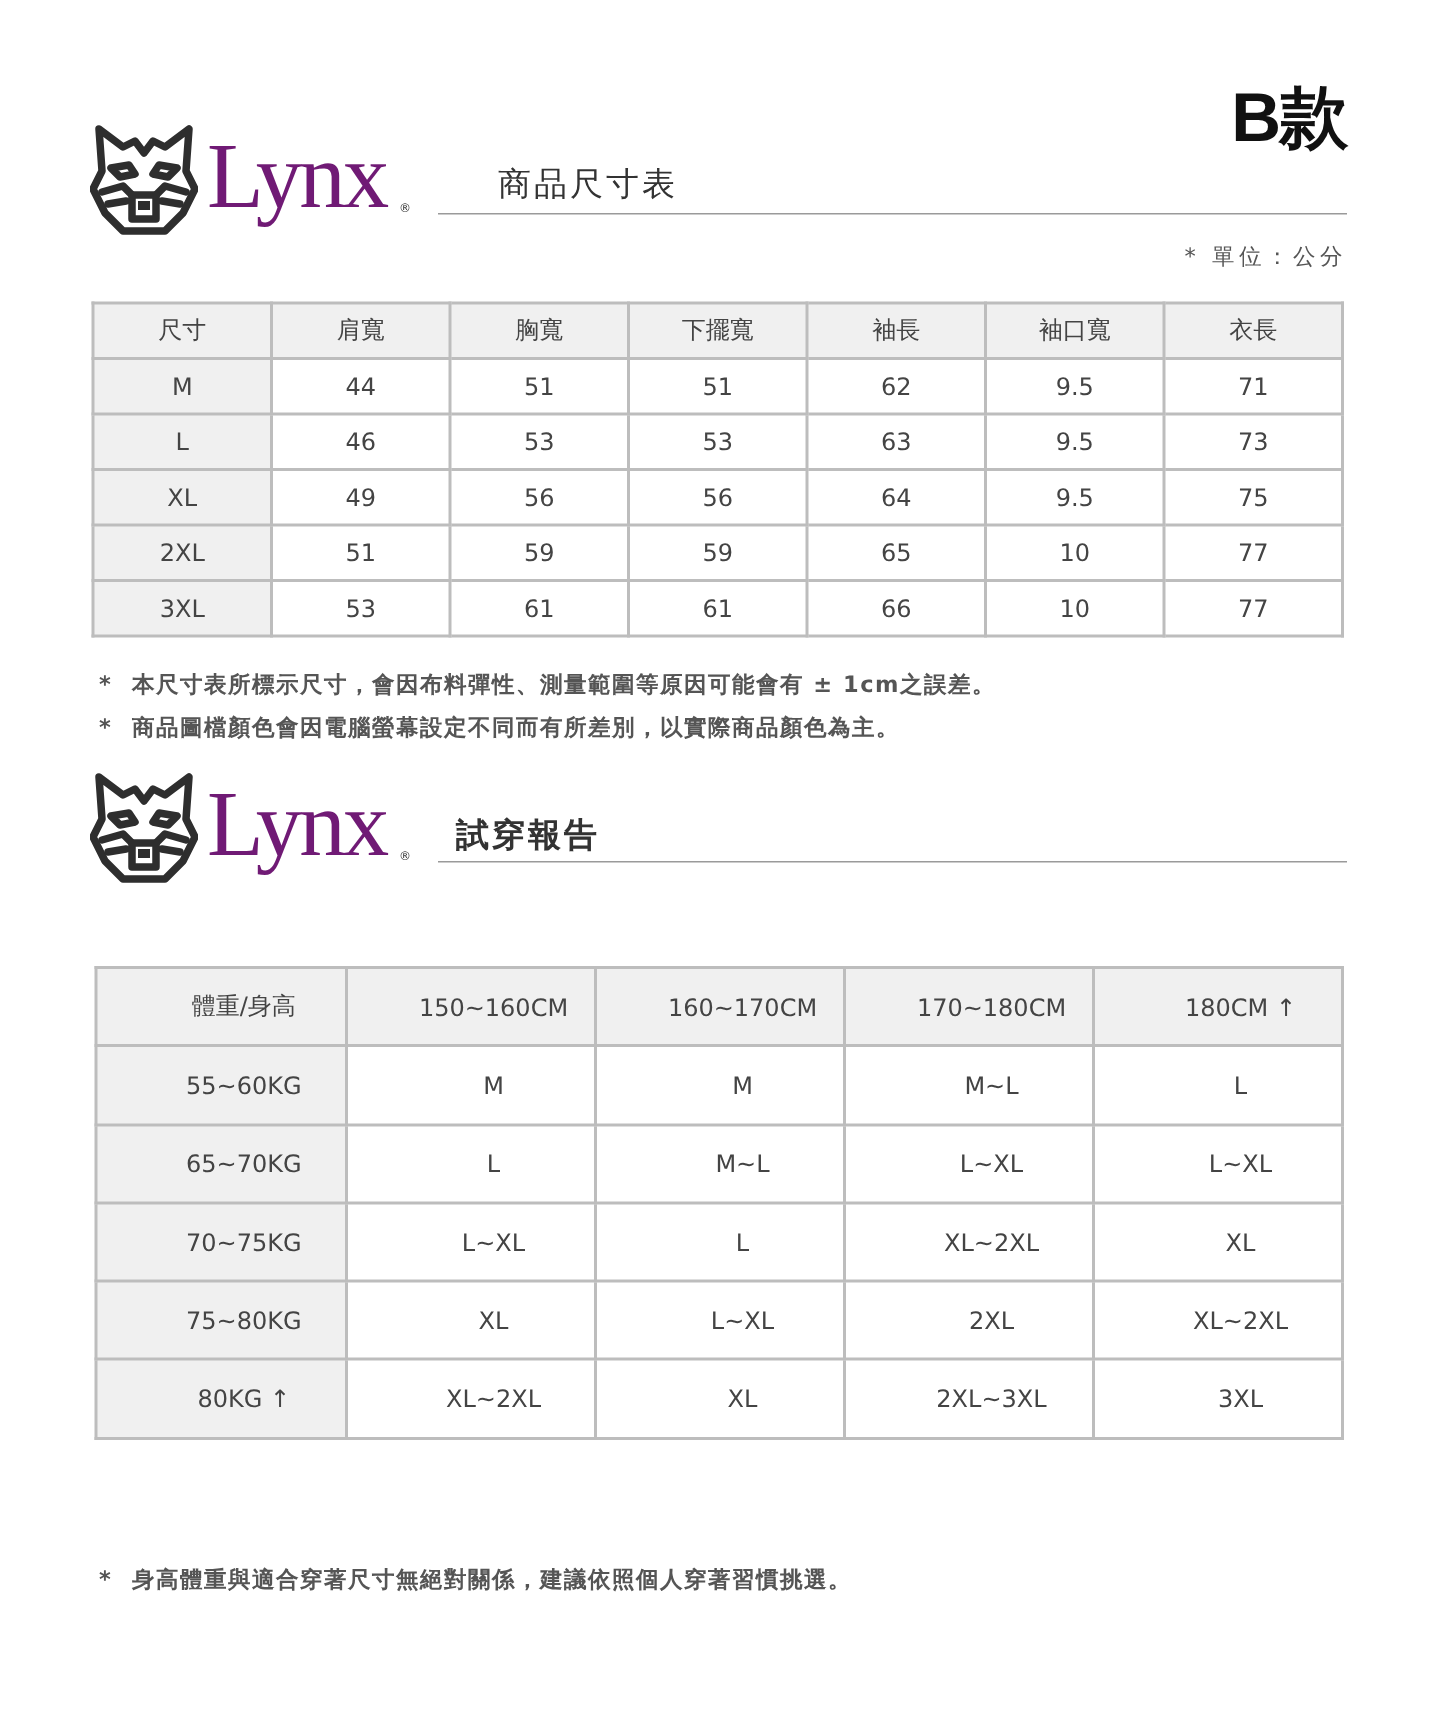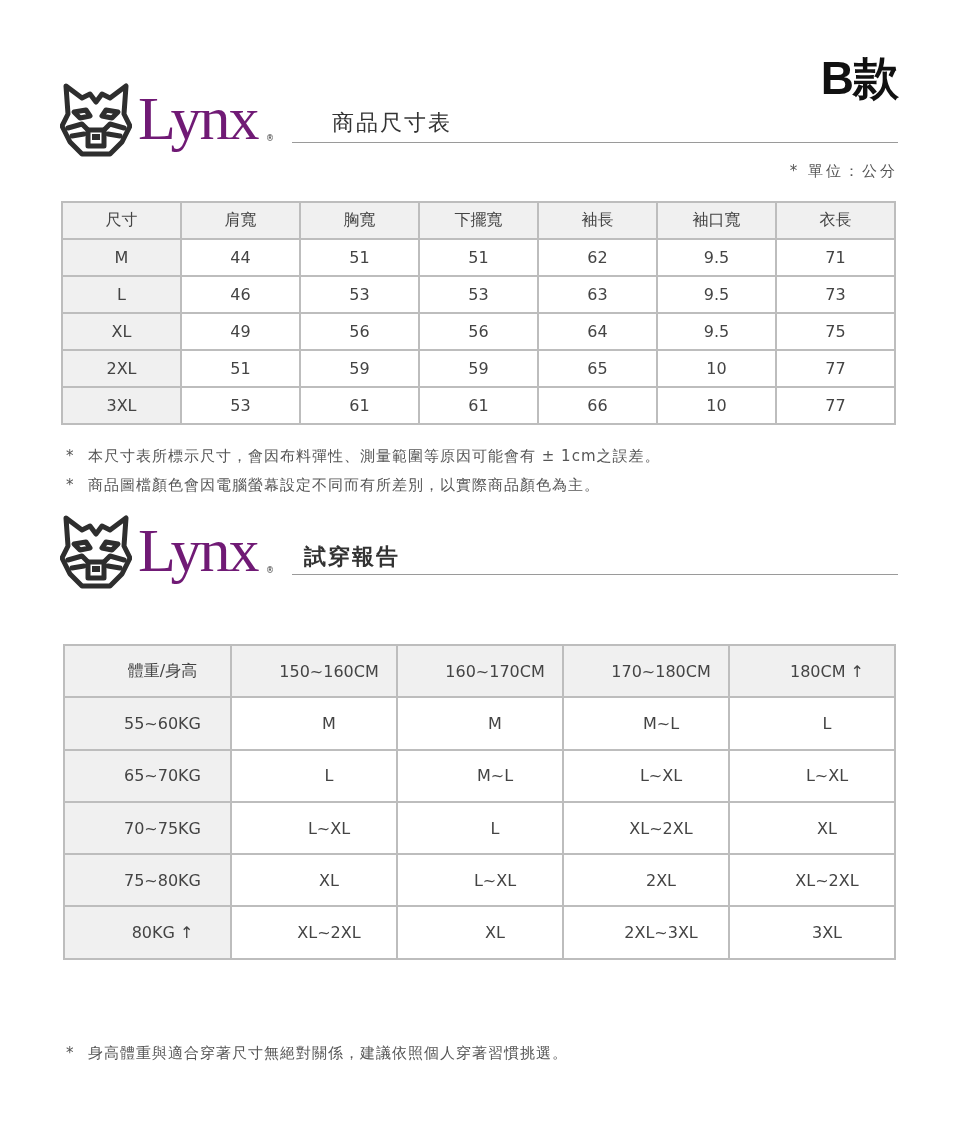--- a/index.html
+++ b/index.html
@@ -30,21 +30,21 @@
   td.rowhead { background: #f0f0f0; }
 
   #size-table { left: 61px; top: 201px; width: 835px; }
   #size-table th, #size-table td { height: 37px; font-size: 16px; margin-top: 24px; }
 
   #fit-table { left: 63px; top: 644px; width: 833px; }
   #fit-table th, #fit-table td { height: 52.3px; font-size: 16px; padding-left: 30px; }
   #fit-table col.c0 { width: 167px; }
 
   .notes { position: absolute; left: 66px; font-size: 15px; color: #555; letter-spacing: 1px; }
-  .notes div { height: 29px; line-height: 29px; }
+  .notes div { height: 29px; line-height: 29px; font-weight: bold; }
   .notes .star { display: inline-block; width: 22px; }
   #notes1 { top: 442px; }
   #notes2 { top: 1039px; }
 </style>
 </head>
 <body>
 
 <div class="variant">B款</div>
 
 <div class="header" id="h1">

